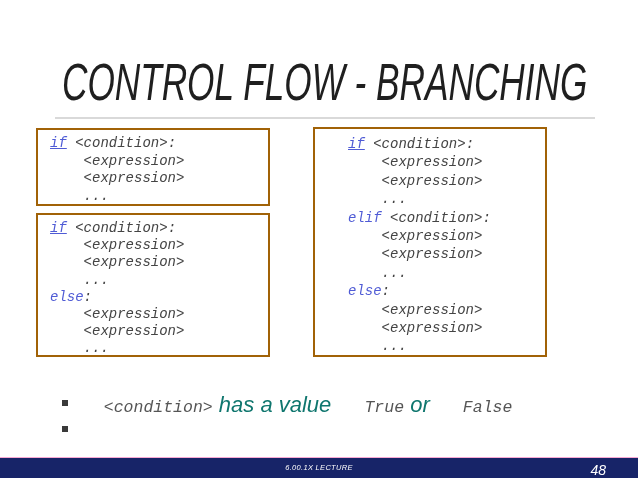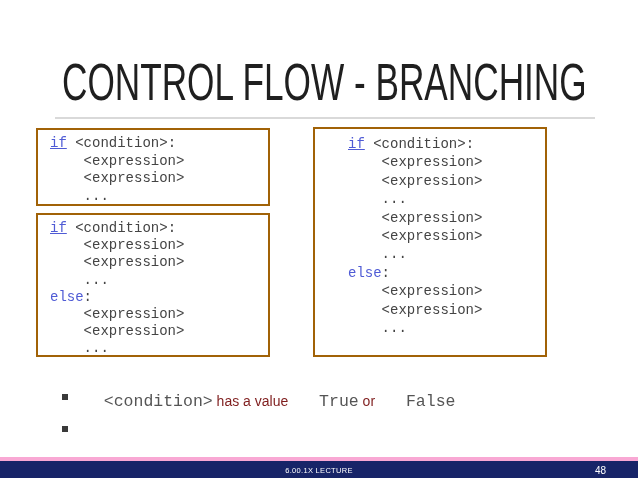--- a/index.html
+++ b/index.html
@@ -9,20 +9,21 @@
     width: 638px;
     height: 478px;
     overflow: hidden;
     font-family: "Liberation Sans", sans-serif;
   }
   .slide {
     position: relative;
     width: 638px;
     height: 478px;
     background: #ffffff;
+    font-style: italic;
   }
   .title {
     position: absolute;
     left: 62px;
     top: 56px;
     font-size: 51px;
     font-weight: 400;
     color: var(--title-color, #1f1f1f);
     white-space: nowrap;
     transform: scaleX(0.69);
@@ -80,55 +81,55 @@
   .bullet-marker {
     display: inline-block;
     width: 6px;
     height: 6px;
     background: #3a3a3a;
     margin-right: 9px;
     vertical-align: 6px;
   }
   .b-sans {
     font-family: "Liberation Sans", sans-serif;
-    font-size: 14px;
-    color: #7f1d1d;
+    font-size: 22px;
+    color: #0f766e;
   }
   .b-mono {
     font-family: "Liberation Mono", monospace;
     font-size: 16.5px;
     color: #555555;
     margin-left: 27px;
   }
   .footer {
     position: absolute;
     left: 0;
     top: 457px;
     width: 638px;
     height: 21px;
     background: var(--footer-bg, #172468);
-    border-top: 4px solid #f9a8d4;
+    border-top: 1px solid #f9a8d4;
     box-sizing: border-box;
   }
   .footer-lecture {
     position: absolute;
     left: 0;
     right: 0;
     top: 5px;
     text-align: center;
     color: #ffffff;
     font-size: 7.5px;
     letter-spacing: 0.3px;
   }
   .footer-page {
     position: absolute;
     right: 32px;
     top: 4px;
     color: #ffffff;
-    font-size: 10px;
+    font-size: 14px;
   }
 </style>
 </head>
 <body>
 
 <div class="slide">
 
   <div class="title">CONTROL FLOW - BRANCHING</div>
 
   <div class="divider"></div>
@@ -149,20 +150,21 @@
       <div class="code-line"><span class="seg-code">    &lt;expression&gt;</span></div>
       <div class="code-line"><span class="seg-code">    &lt;expression&gt;</span></div>
       <div class="code-line"><span class="seg-code">    ...</span></div>
     </div>
 
   <div class="codebox" id="box-if-elif-else">
       <div class="code-line"><span class="seg-kw-u">if</span><span class="seg-code"> &lt;condition&gt;:</span></div>
       <div class="code-line"><span class="seg-code">    &lt;expression&gt;</span></div>
       <div class="code-line"><span class="seg-code">    &lt;expression&gt;</span></div>
       <div class="code-line"><span class="seg-code">    ...</span></div>
+      <div class="code-line"><span class="seg-kw">elif</span><span class="seg-code"> &lt;condition&gt;:</span></div>
       <div class="code-line"><span class="seg-code">    &lt;expression&gt;</span></div>
       <div class="code-line"><span class="seg-code">    &lt;expression&gt;</span></div>
       <div class="code-line"><span class="seg-code">    ...</span></div>
       <div class="code-line"><span class="seg-kw">else</span><span class="seg-code">:</span></div>
       <div class="code-line"><span class="seg-code">    &lt;expression&gt;</span></div>
       <div class="code-line"><span class="seg-code">    &lt;expression&gt;</span></div>
       <div class="code-line"><span class="seg-code">    ...</span></div>
     </div>
 
   <div class="bullet" id="bullet-1">

